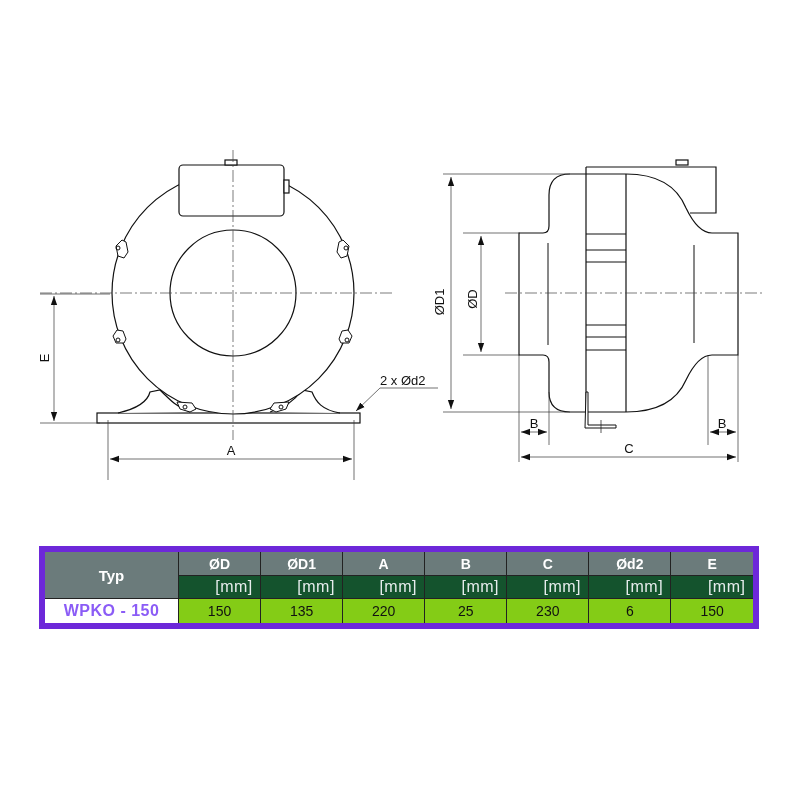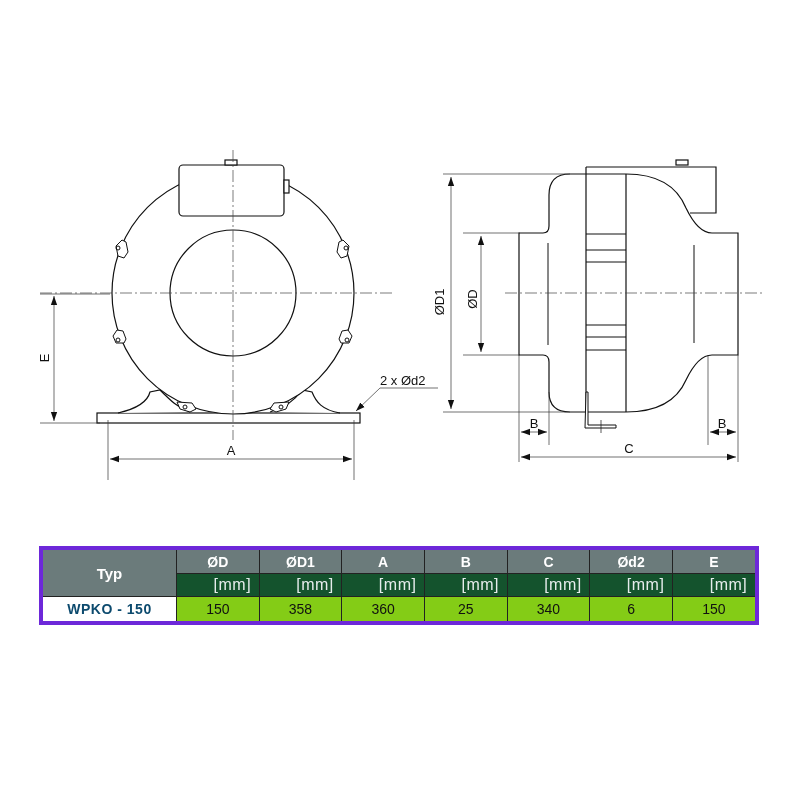--- a/index.html
+++ b/index.html
@@ -5,22 +5,22 @@
   html, body { margin:0; padding:0; background:#ffffff; }
   body { width:800px; height:800px; position:relative; overflow:hidden; font-family:"Liberation Sans", sans-serif; }
   #drawing { position:absolute; left:0; top:0; width:800px; height:500px; }
   .lbl { font-family:"Liberation Sans", sans-serif; font-size:13px; fill:#111; }
   table.spec { position:absolute; left:39px; top:546px; width:720px; border-collapse:collapse; font-family:"Liberation Sans", sans-serif; }
   table.spec td { border:1.5px solid #222; text-align:center; padding:0; }
   table.spec .hd { background:#6b7b7b; color:#ffffff; font-weight:bold; font-size:14px; height:23px; }
   table.spec .unit { background:#14532d; color:#e6ecec; font-size:16px; height:22px; letter-spacing:0.5px;padding-left:29px; }
   table.spec .typ { background:#6b7b7b; color:#ffffff; font-weight:bold; font-size:15px; width:133px; }
   table.spec .val { background:#84cc16; color:#111; font-size:14px; height:24px; }
-  table.spec .name { background:#ffffff; color:#0c4a6e; font-weight:bold; font-size:14px; letter-spacing:0.5px;margin-left:12px; }
-  table.spec { border:4px solid #6d28d9; }
+  table.spec .name { background:#ffffff; color:#8b5cf6; font-weight:bold; font-size:16px; letter-spacing:0.5px;margin-left:12px; }
+  table.spec { border:6px solid #6d28d9; }
 </style>
 </head>
 <body>
 
 <svg id="drawing" width="800" height="500" viewBox="0 0 800 500" xmlns="http://www.w3.org/2000/svg">
   <defs>
     <marker id="arr" viewBox="0 0 10 10" refX="10" refY="5" markerWidth="9" markerHeight="9" orient="auto-start-reverse" markerUnits="userSpaceOnUse">
       <path d="M0,1.5 L10,5 L0,8.5 z" fill="#111"></path>
     </marker>
   </defs>
@@ -144,21 +144,21 @@
     <td class="unit">[mm]</td>
     <td class="unit">[mm]</td>
     <td class="unit">[mm]</td>
     <td class="unit">[mm]</td>
     <td class="unit">[mm]</td>
     <td class="unit">[mm]</td>
   </tr>
   <tr>
     <td class="name">WPKO - 150</td>
     <td class="val">150</td>
-    <td class="val">358</td>
-    <td class="val">360</td>
+    <td class="val">135</td>
+    <td class="val">220</td>
     <td class="val">25</td>
-    <td class="val">340</td>
+    <td class="val">230</td>
     <td class="val">6</td>
     <td class="val">150</td>
   </tr>
 </tbody>
   </table>
 
 </body></html>

